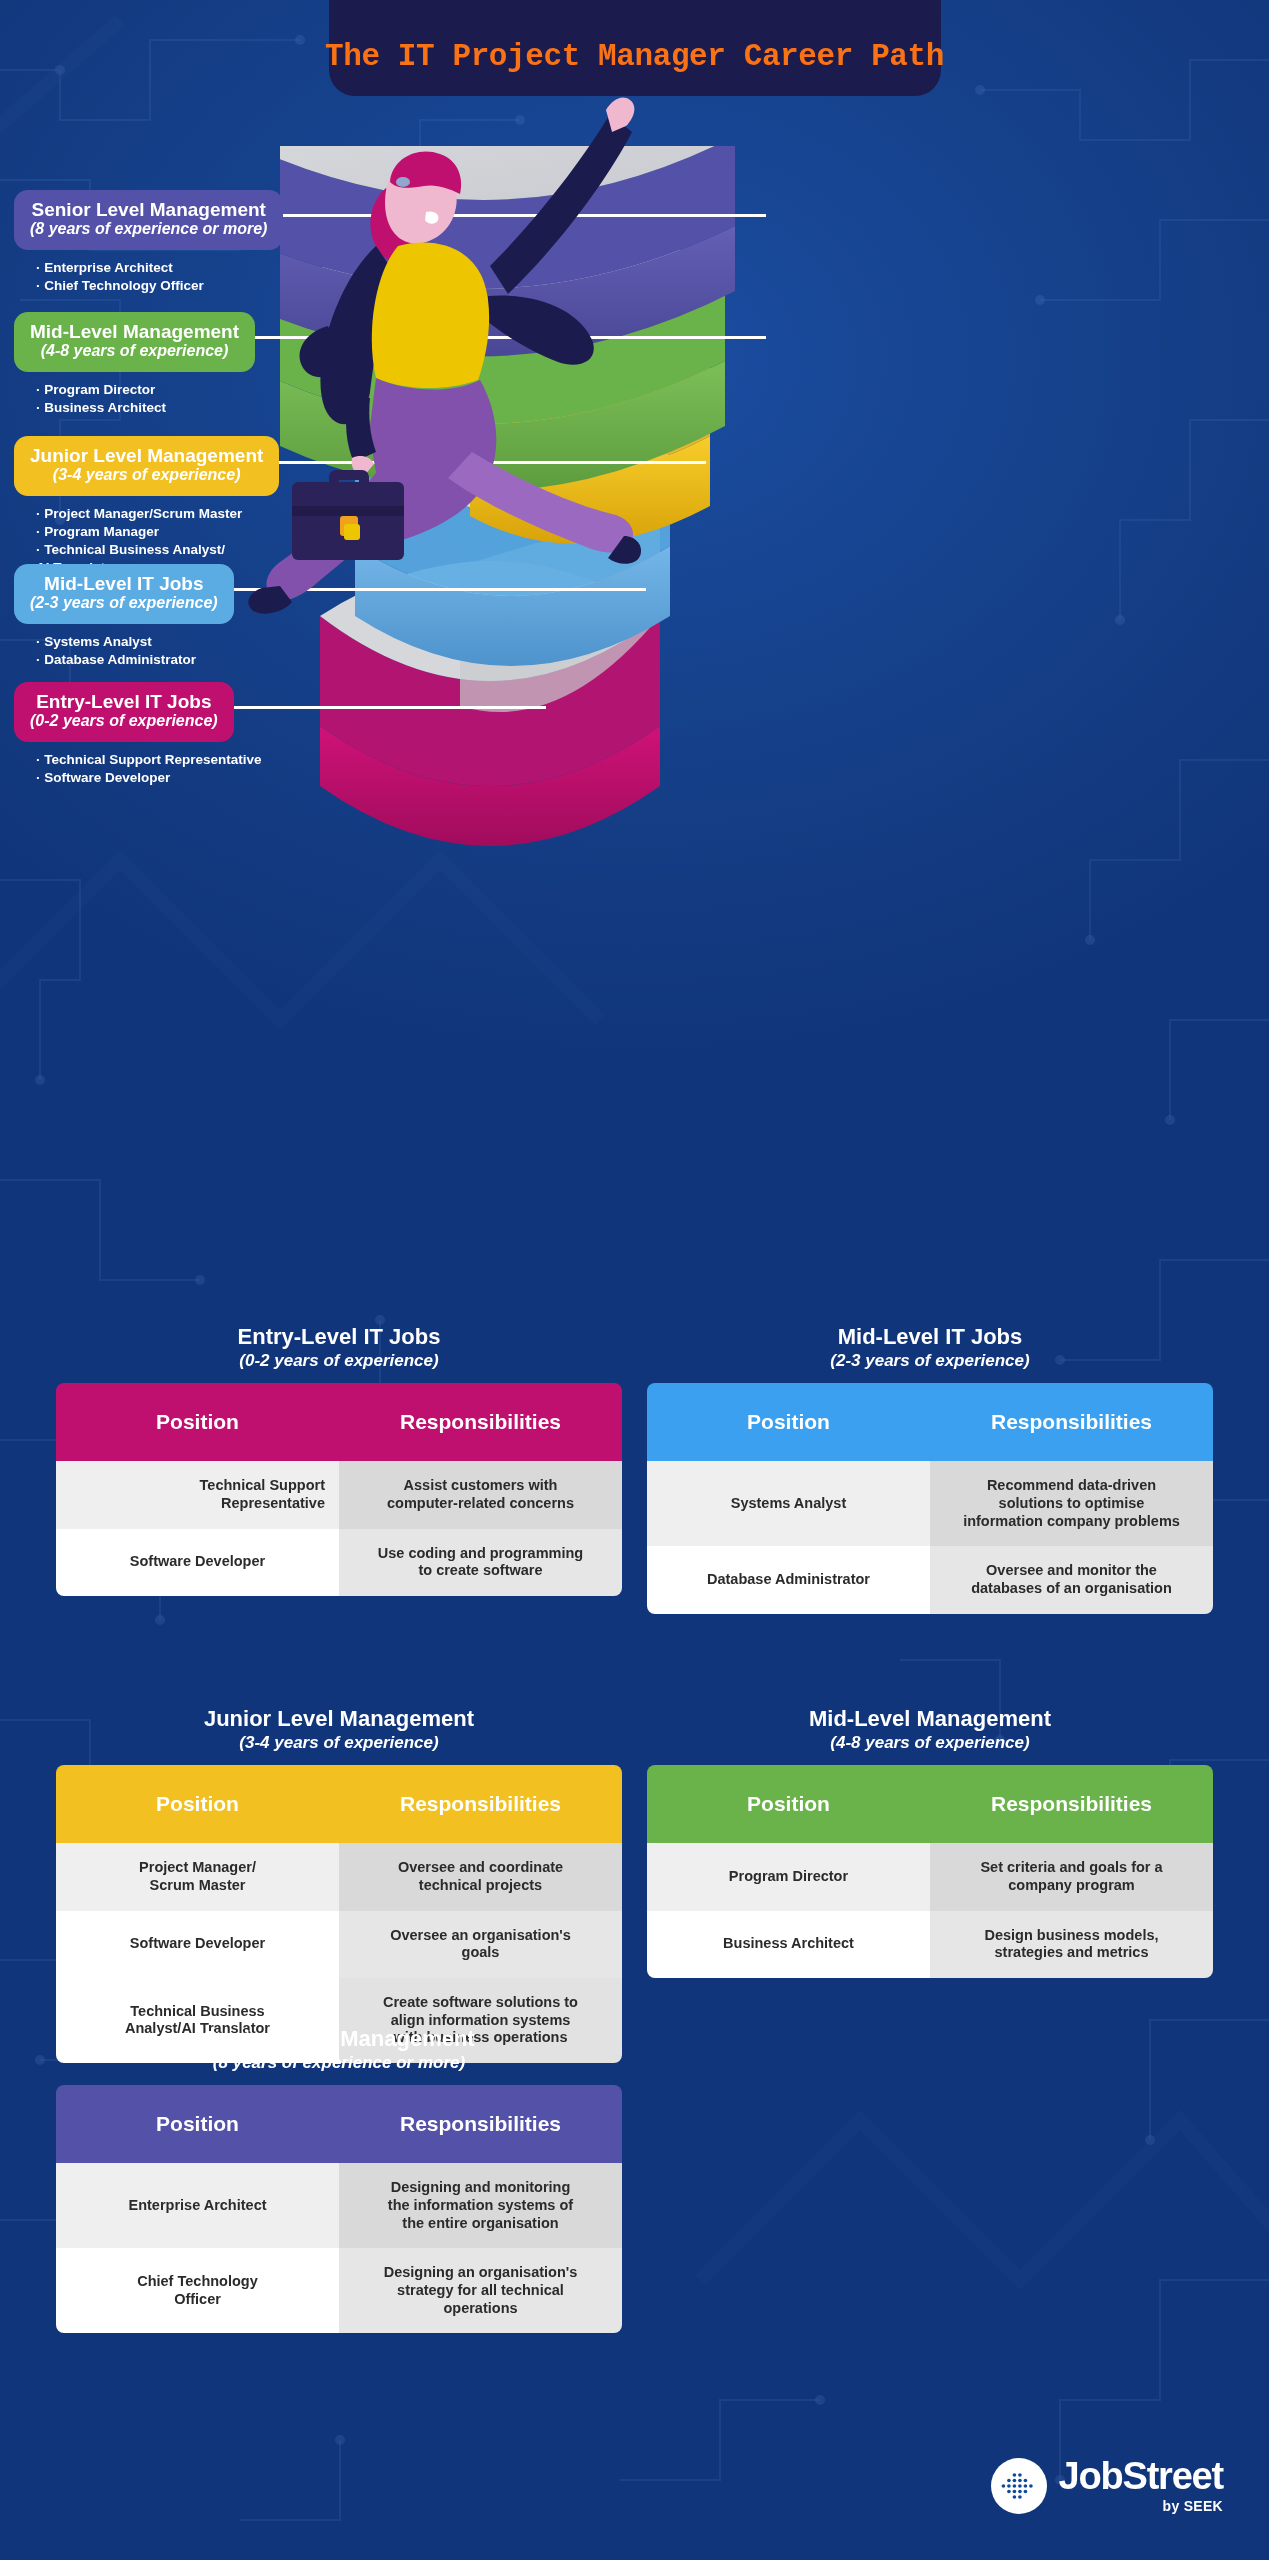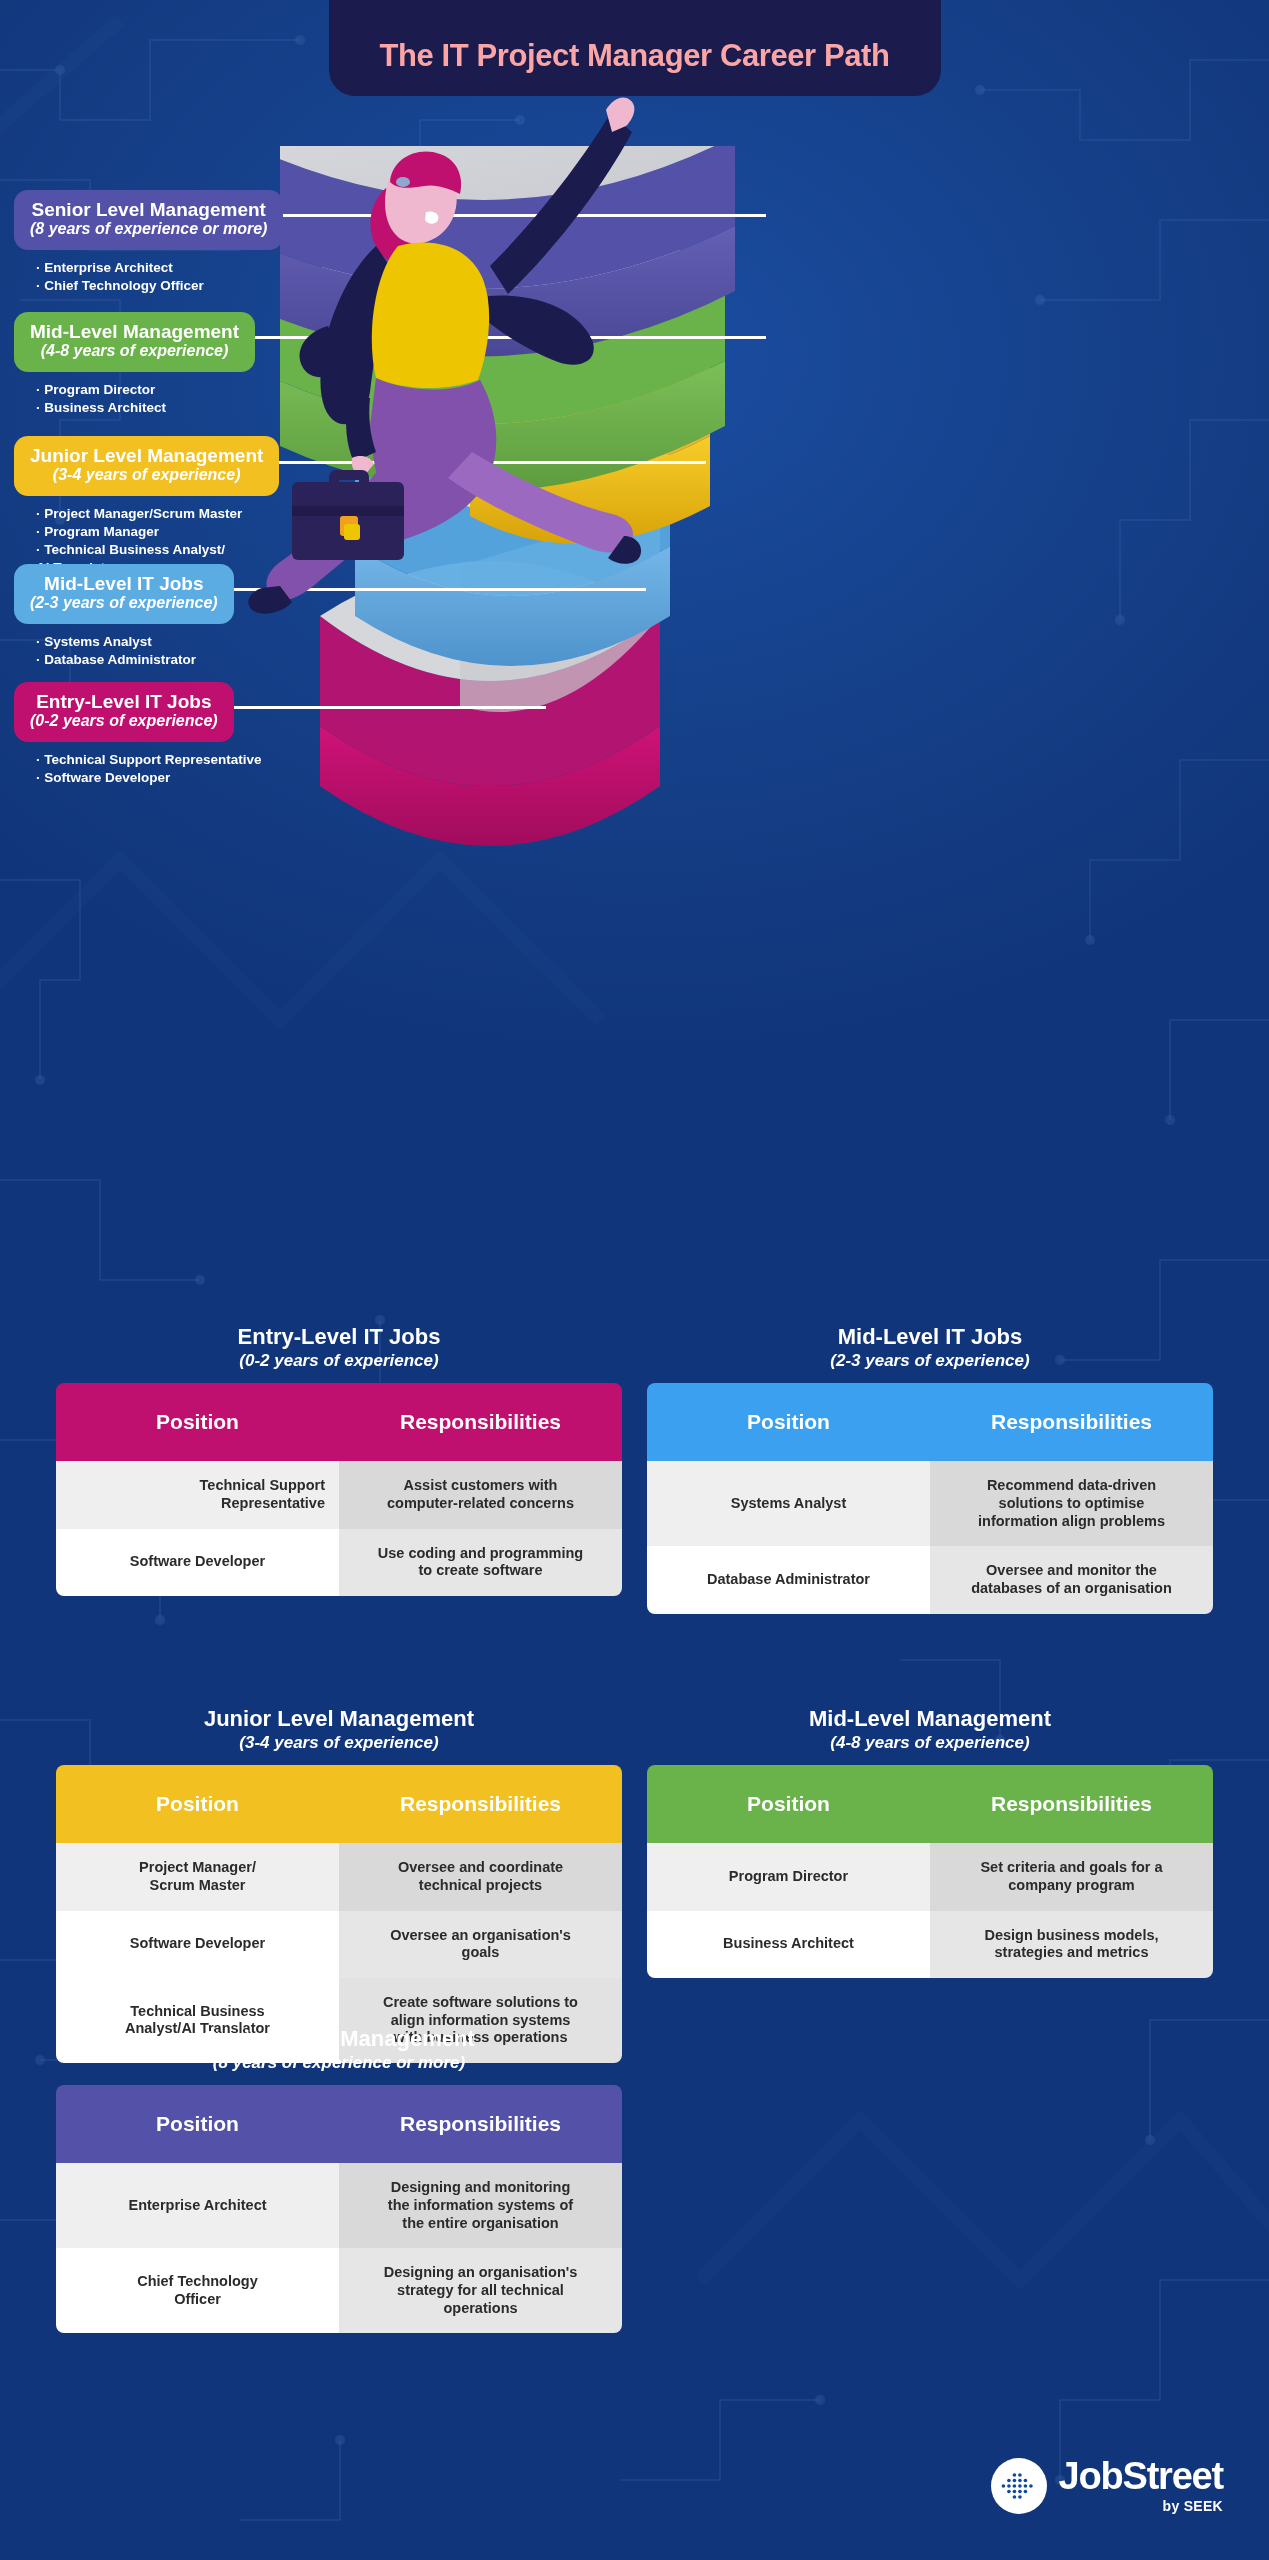--- a/index.html
+++ b/index.html
@@ -35,25 +35,26 @@
     height: 126px;
     background: #1b1b4d;
     border-radius: 0 0 26px 26px;
     display: flex;
     align-items: flex-end;
     justify-content: center;
     padding-bottom: 22px;
     z-index: 6;
   }
   .header-title {
-    color: #fca5a5;
+    color: #f97316;
     font-size: 31px;
     font-weight: bold;
     letter-spacing: -0.4px;
     white-space: nowrap;
+    font-family: Liberation Mono, monospace;
   }
 
   
   .hero { position: absolute; left:0; top:96px; width:1269px; height:1200px; z-index:3; }
 
   
   .rule {
     position: absolute;
     height: 3px;
     background: #ffffff;
@@ -461,21 +462,21 @@
             <tr style="background:#3aa0ef;">
               <th>Position</th>
               <th>Responsibilities</th>
             </tr>
           </thead>
           <tbody>
             <tr class="alt">
               <td class="pos" style="white-space:pre-line;">Systems Analyst</td>
               <td class="res" style="white-space:pre-line;">Recommend data-driven
 solutions to optimise
-information align problems</td>
+information company problems</td>
             </tr>
             <tr>
               <td class="pos" style="white-space:pre-line;">Database Administrator</td>
               <td class="res" style="white-space:pre-line;">Oversee and monitor the
 databases of an organisation</td>
             </tr>
           </tbody>
         </table>
       </div>
 

